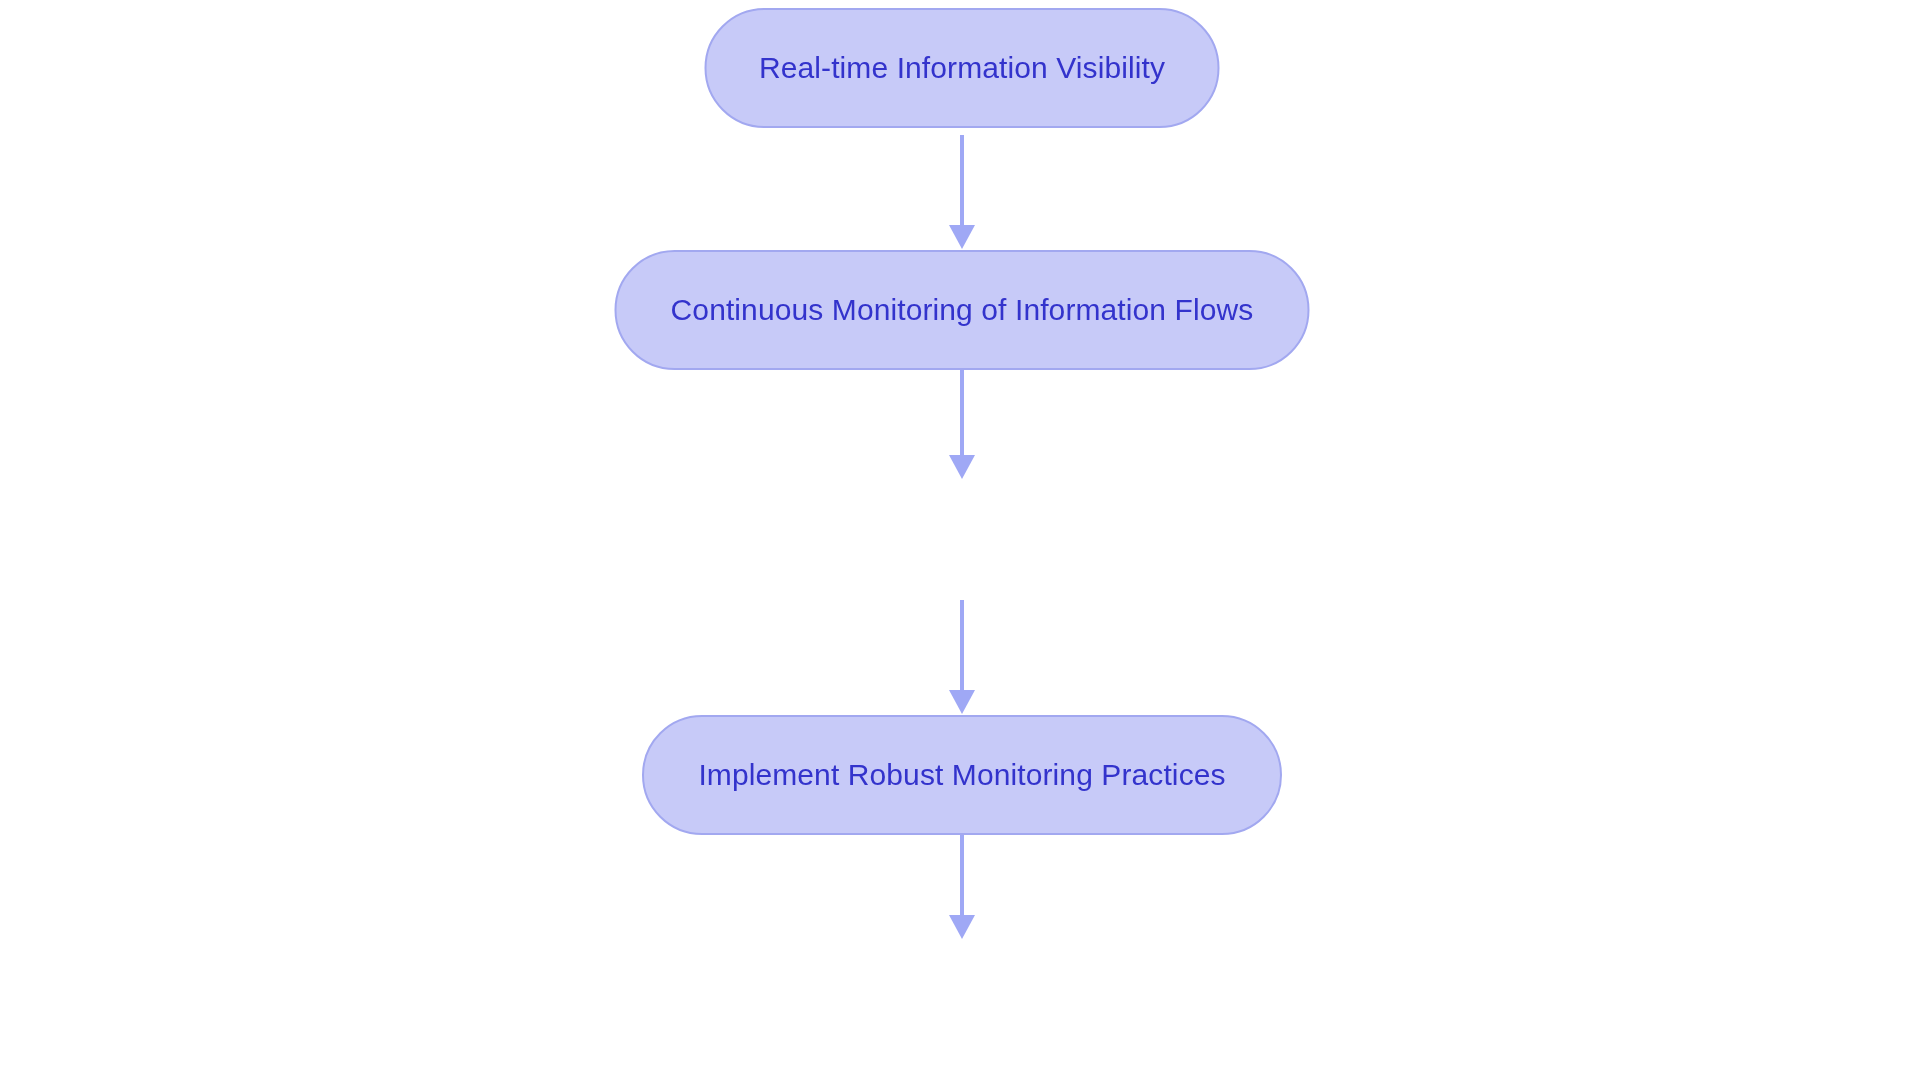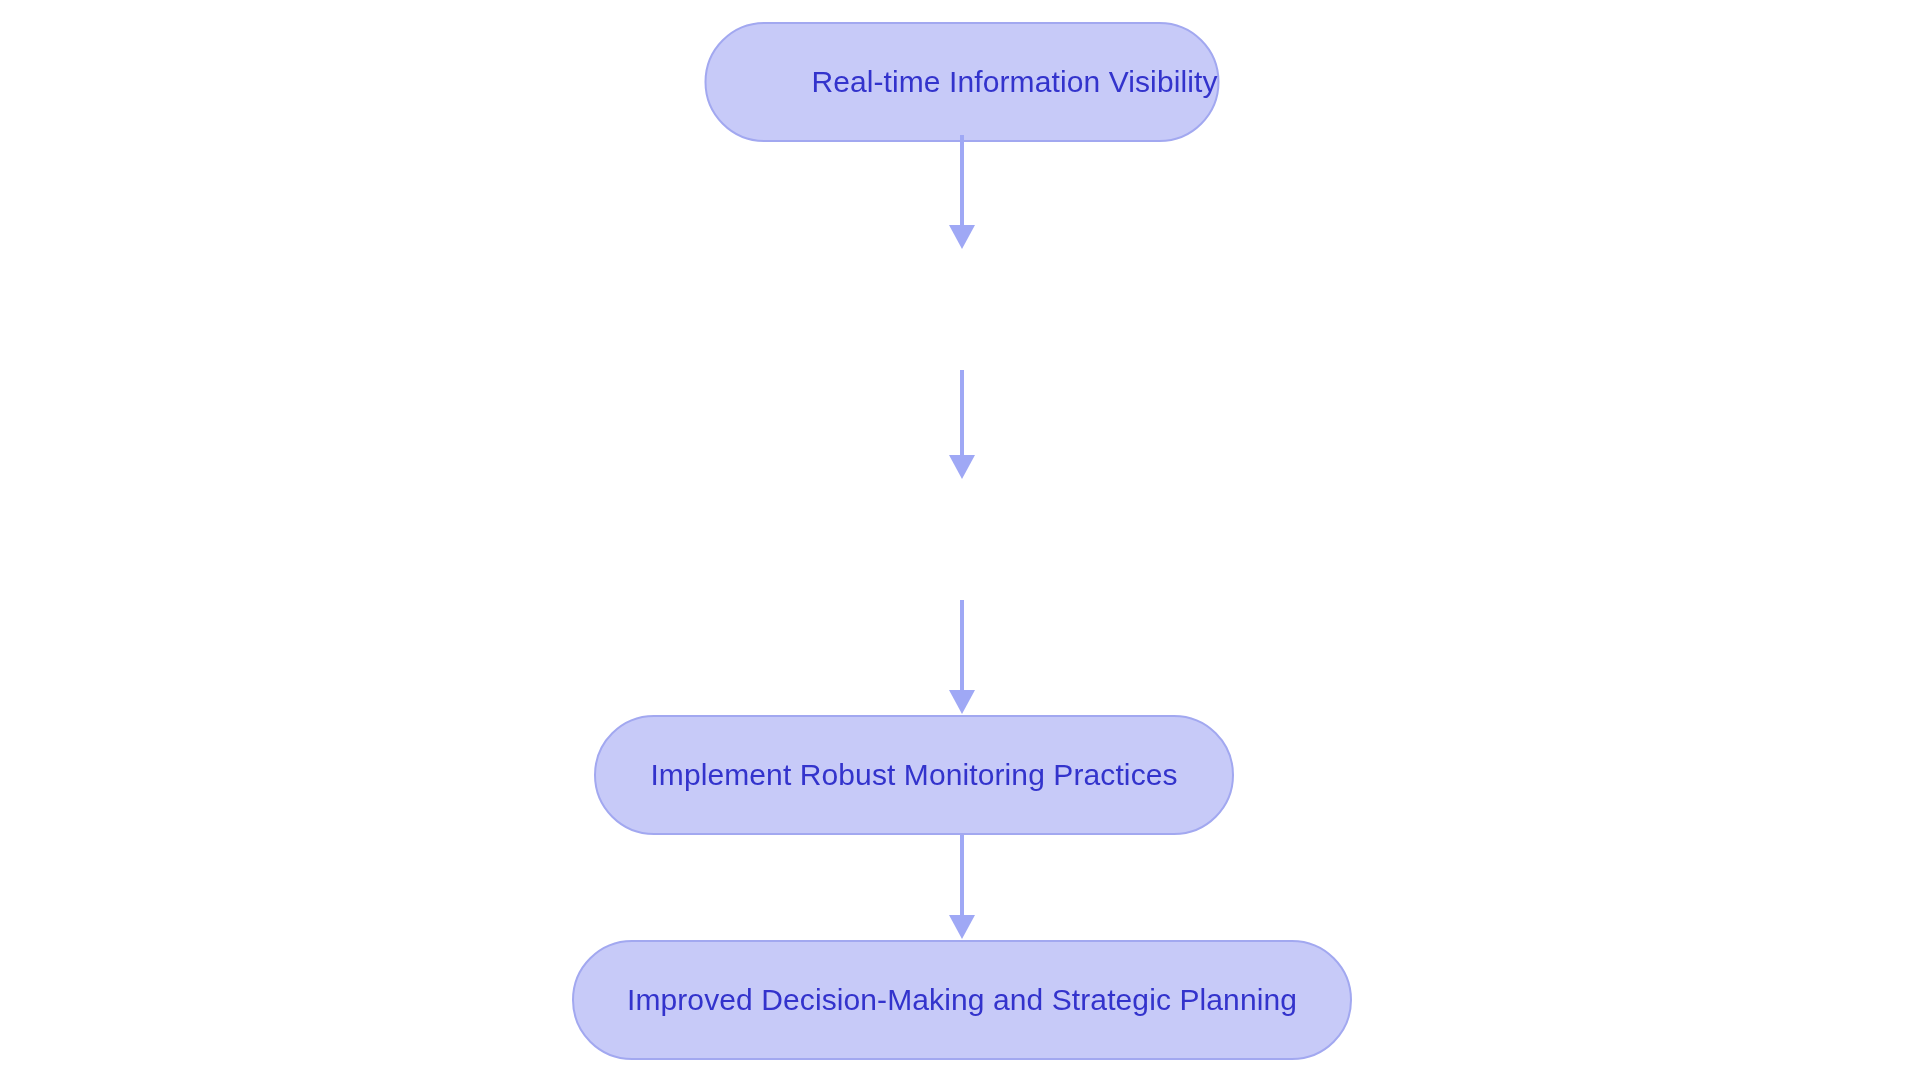--- a/index.html
+++ b/index.html
@@ -53,21 +53,21 @@
     pointer-events: none;
   }
   .flow-connector svg {
     display: block;
     width: 30px;
     height: 100%;
     overflow: visible;
   }
 
   
-  .node-0 { top: 22px; justify-content: flex-end; }
+  .node-0 { top: 8px; }
   .node-1 { top: 250px; }
   .node-2 { top: 480px; }
   .node-3 { top: 715px; }
   .node-4 { top: 940px; }
 
   
   .conn-0 { top: 135px;  height: 115px; }
   .conn-1 { top: 370px;  height: 110px; }
   .conn-2 { top: 600px;  height: 115px; }
   .conn-3 { top: 835px;  height: 105px; }
@@ -81,44 +81,44 @@
     <span class="flow-node-label">Real-time Information Visibility</span>
   </div>
 
   <div class="flow-connector conn-0" style="left:962px;">
     <svg viewBox="0 0 30 115" preserveAspectRatio="none">
       <line x1="15" y1="0" x2="15" y2="91" stroke="#9fa8f5" stroke-width="4"></line>
       <polygon points="2,90 28,90 15,114" fill="#9fa8f5"></polygon>
     </svg>
   </div>
 
+  <div class="flow-node node-1" style="left:962px; width:695px;">
+    <span class="flow-node-label">Continuous Monitoring of Information Flows</span>
+  </div>
 
   <div class="flow-connector conn-1" style="left:962px;">
     <svg viewBox="0 0 30 110" preserveAspectRatio="none">
       <line x1="15" y1="0" x2="15" y2="86" stroke="#9fa8f5" stroke-width="4"></line>
       <polygon points="2,85 28,85 15,109" fill="#9fa8f5"></polygon>
     </svg>
   </div>
 
 
   <div class="flow-connector conn-2" style="left:962px;">
     <svg viewBox="0 0 30 115" preserveAspectRatio="none">
       <line x1="15" y1="0" x2="15" y2="91" stroke="#9fa8f5" stroke-width="4"></line>
       <polygon points="2,90 28,90 15,114" fill="#9fa8f5"></polygon>
     </svg>
   </div>
 
-  <div class="flow-node node-3" style="left:914px; width:640px;align-items:center;">
+  <div class="flow-node node-3" style="left:962px; width:640px;align-items:center;">
     <span class="flow-node-label">Implement Robust Monitoring Practices</span>
   </div>
 
   <div class="flow-connector conn-3" style="left:962px;">
     <svg viewBox="0 0 30 105" preserveAspectRatio="none">
       <line x1="15" y1="0" x2="15" y2="81" stroke="#9fa8f5" stroke-width="4"></line>
       <polygon points="2,80 28,80 15,104" fill="#9fa8f5"></polygon>
     </svg>
   </div>
 
-  <div class="flow-node node-4" style="left:962px; width:780px;">
-    <span class="flow-node-label">Improved Decision-Making and Strategic Planning</span>
-  </div>
 
 </div>
 
 </body></html>

